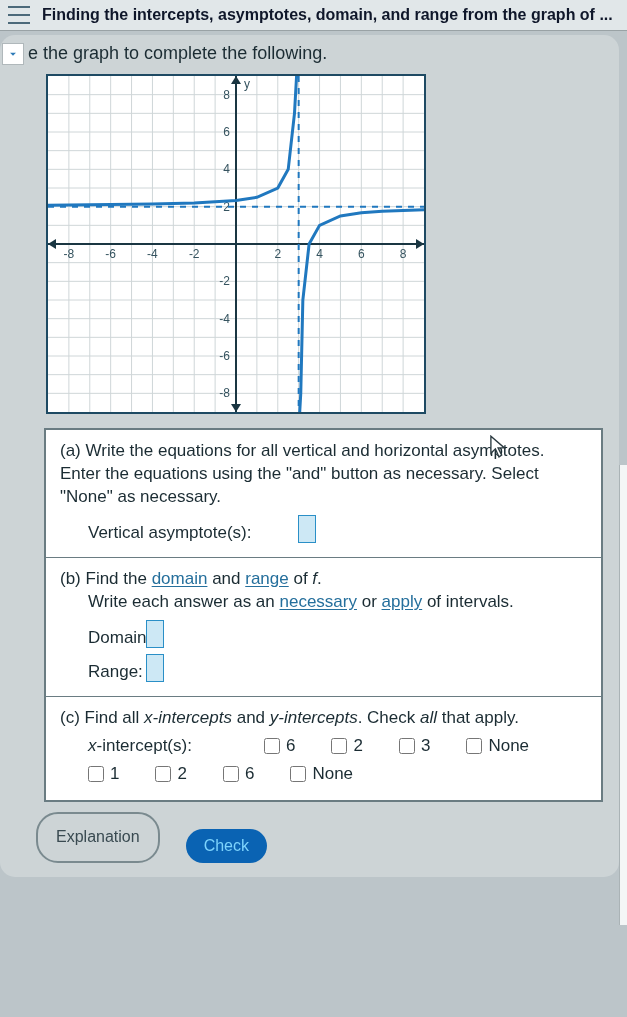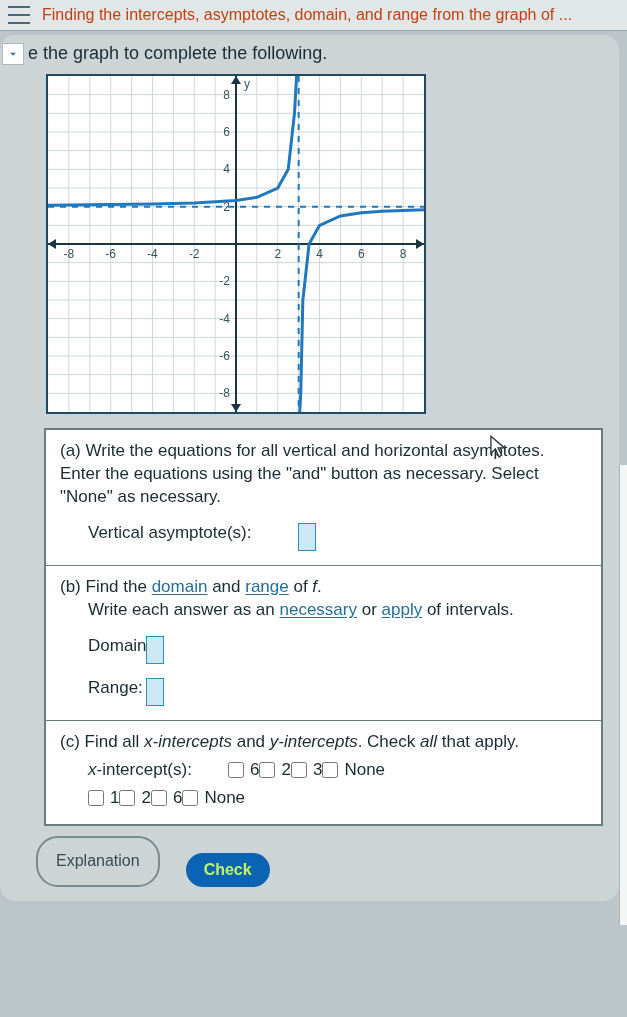--- a/index.html
+++ b/index.html
@@ -17,21 +17,21 @@
     align-items: center;
     padding: 6px 8px;
     border-bottom: 1px solid #99a2a5;
   }
   .hamburger {
     width: 22px; height: 18px;
     display: flex; flex-direction: column; justify-content: space-between;
     margin-right: 12px;
   }
   .hamburger div { height: 2px; background: #4c6a7a; }
-  .title { color: #c2410c; font-size: 16px; font-weight: 400; }
+  .title { color: #0f172a; font-size: 16px; font-weight: 700; }
   .frame {
     margin: 4px 8px 0 0;
     background: #cdd4d6;
     padding: 8px 10px 14px 28px;
     position: relative;
     border-radius: 15px;
   }
   .expand {
     position: absolute; left: 2px; top: 8px;
     width: 22px; height: 22px;
@@ -56,43 +56,43 @@
     width: 18px; height: 24px;
   }
 
   .qbox {
     background: #fff; border: 2px solid #6a7c82;
     margin: 0 6px 10px 16px;
   }
   .qsection { padding: 10px 14px 14px; border-bottom: 1.5px solid #6a7c82; font-size: 17px; }
   .qsection p { color: #1b2c33; line-height: 1.35; }
   .indent { padding-left: 28px; margin-top: 12px; }
-  .row { display: flex; align-items: flex-start; margin-top: 14px; }
+  .row { display: flex; align-items: flex-end; margin-top: 6px; }
   .lbl { font-size: 17px; color: #1b2c33; width: 210px; }
   .lbl2 { font-size: 17px; color: #1b2c33; width: 86px; padding-left: 28px; display: inline-block; }
   .inputslot {
     width: 18px; height: 28px;
     border: 1px solid #2a8fc7; background: #cde8f5;
     display: inline-block;
   }
   .link { color: #256f9c; text-decoration: underline; text-underline-offset: 2px; }
   .italic { font-style: italic; }
 
-  .cbrow { display: flex; align-items: center; padding: 6px 0 2px 28px; }
+  .cbrow { display: flex; align-items: center; padding: 6px 0 2px 28px; gap: 36px; }
   .cblabel { font-size: 17px; color: #1b2c33; width: 140px; }
   .cb { display: inline-flex; align-items: center; gap: 6px; font-size: 17px; color: #1b2c33; }
   .cb input { width: 16px; height: 16px; }
 
   .btnrow { display: flex; gap: 26px; padding-left: 8px; }
   .btn {
     border-radius: 22px; padding: 8px 18px; font-size: 16px;
     font-weight: 500; cursor: pointer;
   }
   .btn-ghost { background: transparent; border: 2px solid #7a8a8f; color: #394a51; }
-  .btn-primary { background: #0a63b3; border: none; color: #bef264; font-weight: 700; margin-top: 17px; }
+  .btn-primary { background: #0a63b3; border: none; color: #7dd3fc; font-weight: 400; margin-top: 17px; }
 
   .sidecut {
     position: absolute; right: 0; top: 465px;
     width: 8px; height: 460px;
     background: #f4f6f6;
     border-left: 1px solid #aab3b6;
   }
 </style>
 </head>
 <body>

